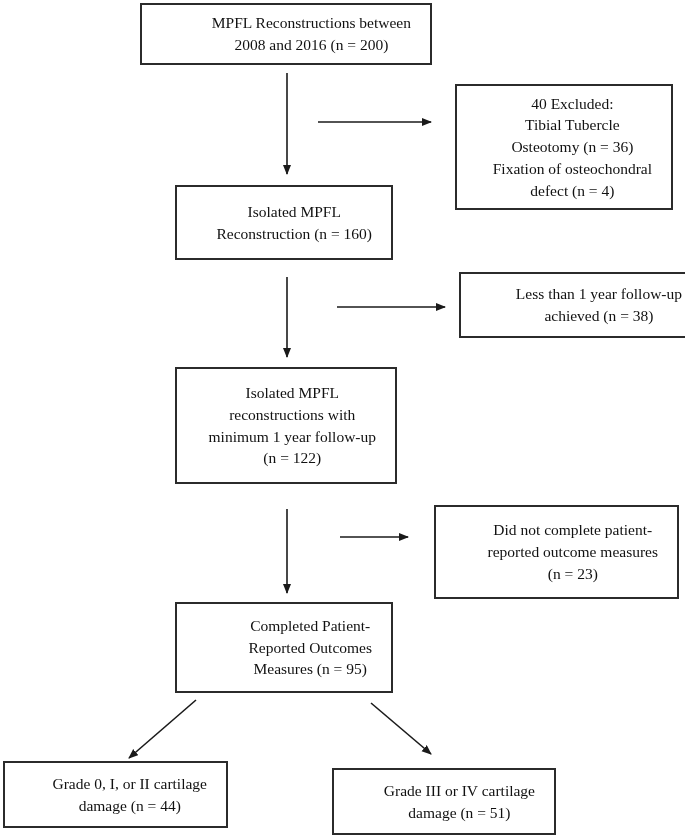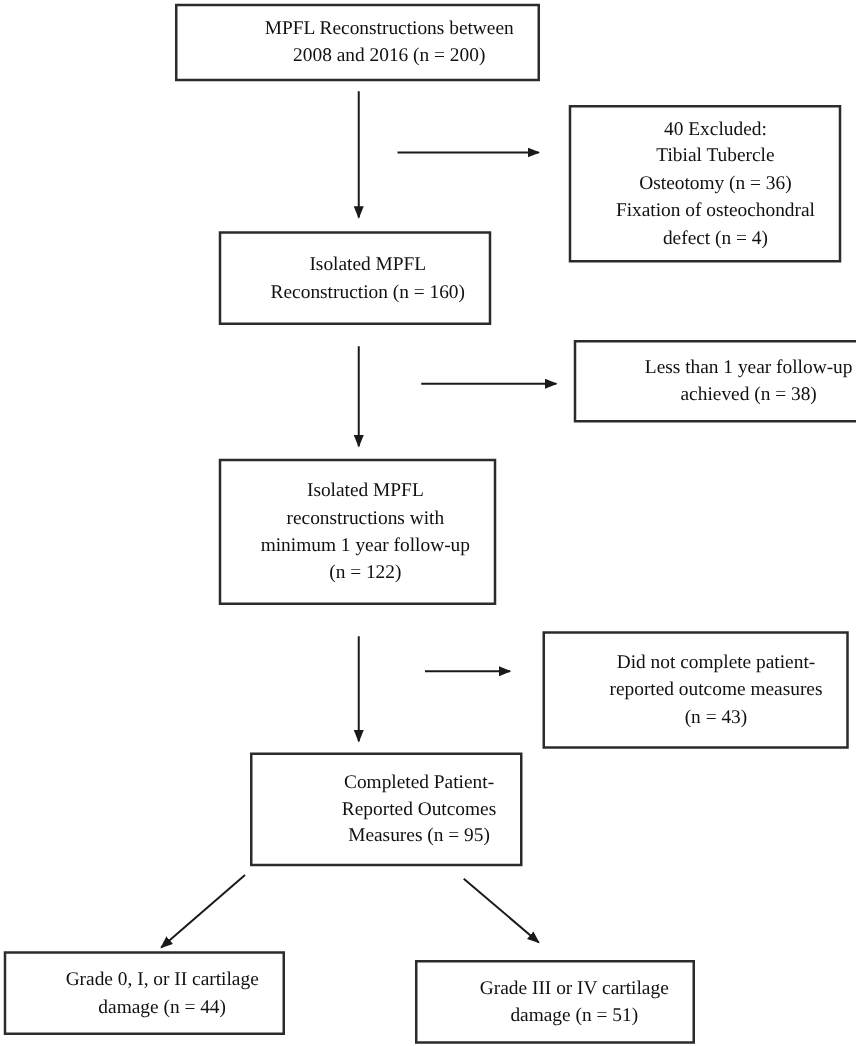--- a/index.html
+++ b/index.html
@@ -40,21 +40,21 @@
     stroke-width: 1.6;
     fill: none;
   }
   
   .box-total     { left: 140px; top: 3px;   width: 292px; height: 62px; }
   .box-excluded  { left: 455px; top: 84px;  width: 218px; height: 126px; }
   .box-isolated  { left: 175px; top: 185px; width: 218px; height: 75px; }
   .box-lt1yr     { left: 459px; top: 272px; width: 244px; height: 66px; }
   .box-min1yr    { left: 175px; top: 367px; width: 222px; height: 117px; }
   .box-noproms   { left: 434px; top: 505px; width: 245px; height: 94px; }
-  .box-completed { left: 175px; top: 602px; width: 218px; height: 91px; margin-left: 25px; }
+  .box-completed { left: 175px; top: 602px; width: 218px; height: 91px; }
   .box-grade012  { left: 3px;   top: 761px; width: 225px; height: 67px; }
   .box-grade34   { left: 332px; top: 768px; width: 224px; height: 67px; }
 </style>
 </head>
 <body>
 
 <div class="canvas">
 
   <svg class="arrows" width="685" height="837" viewBox="0 0 685 837" xmlns="http://www.w3.org/2000/svg">
     <defs>
@@ -98,21 +98,21 @@
   <div class="box box-min1yr">
     <span class="box-text">Isolated MPFL
 reconstructions with
 minimum 1 year follow-up
 (n = 122)</span>
   </div>
 
   <div class="box box-noproms">
     <span class="box-text">Did not complete patient-
 reported outcome measures
-(n = 43)</span>
+(n = 23)</span>
   </div>
 
   <div class="box box-completed">
     <span class="box-text">Completed Patient-
 Reported Outcomes
 Measures (n = 95)</span>
   </div>
 
   <div class="box box-grade012">
     <span class="box-text">Grade 0, I, or II cartilage

